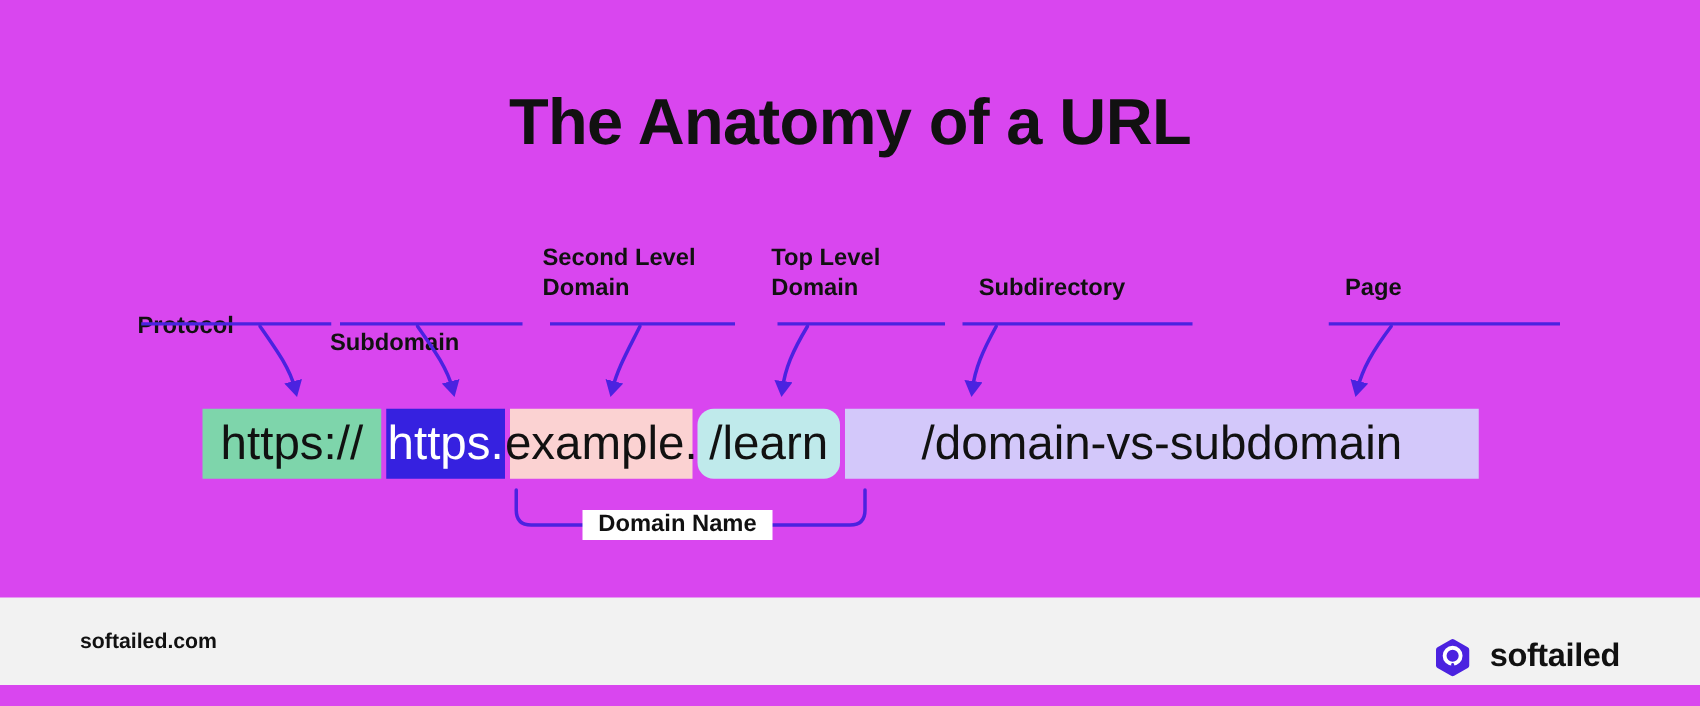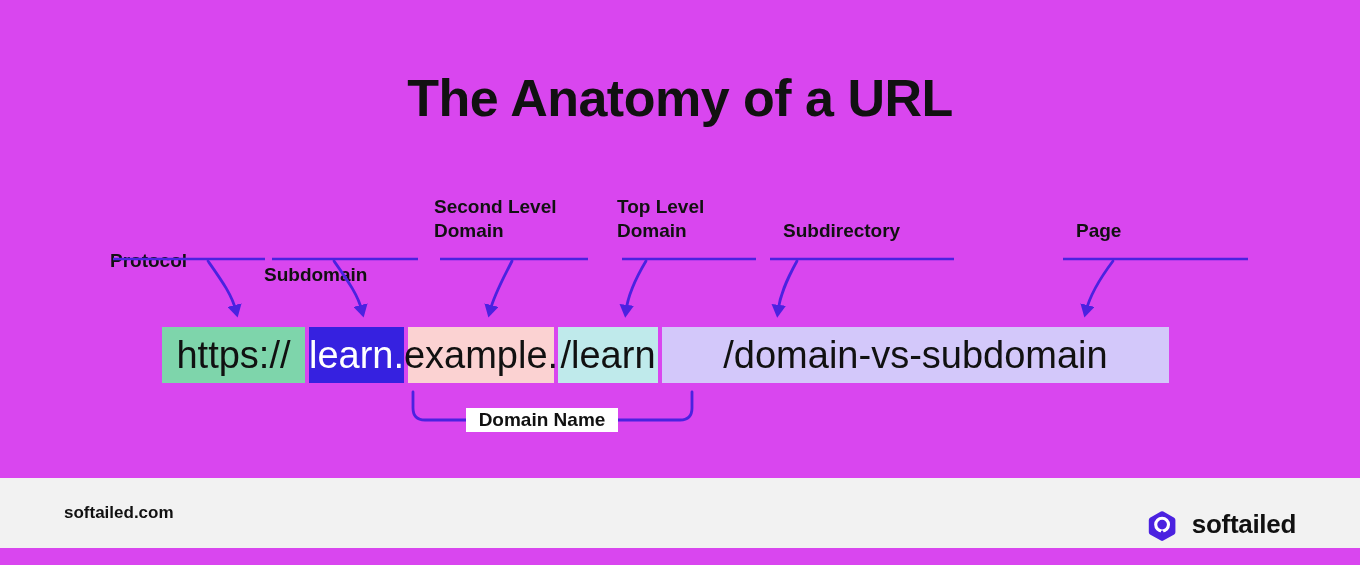--- a/index.html
+++ b/index.html
@@ -164,23 +164,23 @@
       <path d="M1113,261 C1098,281 1090,295 1086,311"></path>
     </g>
 
     <path d="M413,392 L413,408 Q413,420 425,420 L680,420 Q692,420 692,408 L692,392" stroke="#4b22e0" stroke-width="2.8" fill="none" stroke-linecap="round"></path>
   </svg>
 
   <div class="bracket-label">Domain Name</div>
 
   <div class="url-row">
     <div class="seg" style="background:#7ed5ab; width:143px;">https://</div>
-    <div class="seg" style="background:#3621e0; color:#ffffff; width:95px;">learn.</div>
+    <div class="seg" style="background:#3621e0; color:#ffffff; width:95px;">https.</div>
     <div class="seg" style="background:#fbd2d2; width:146px;">example.</div>
-    <div class="seg" style="background:#bfeaeb; width:100px;">/learn</div>
+    <div class="seg" style="background:#bfeaeb; width:114px;border-radius:13px;">/learn</div>
     <div class="seg" style="background:#d3c8fa; width:507px;">/domain-vs-subdomain</div>
   </div>
 
   <div class="footer">
     <div class="footer-site">softailed.com</div>
     <div class="brand">
       <svg width="36" height="36" viewBox="0 0 36 36">
         <path d="M17.3,2.6 L28.2,8.8 Q29.4,9.5 29.4,10.9 L29.4,23.3 Q29.4,24.7 28.2,25.4
                  L17.3,31.6 Q16.1,32.3 14.9,31.6 L4.0,25.4 Q2.8,24.7 2.8,23.3 L2.8,10.9
                  Q2.8,9.5 4.0,8.8 L14.9,2.6 Q16.1,1.9 17.3,2.6 Z" fill="#4b22e0"></path>

